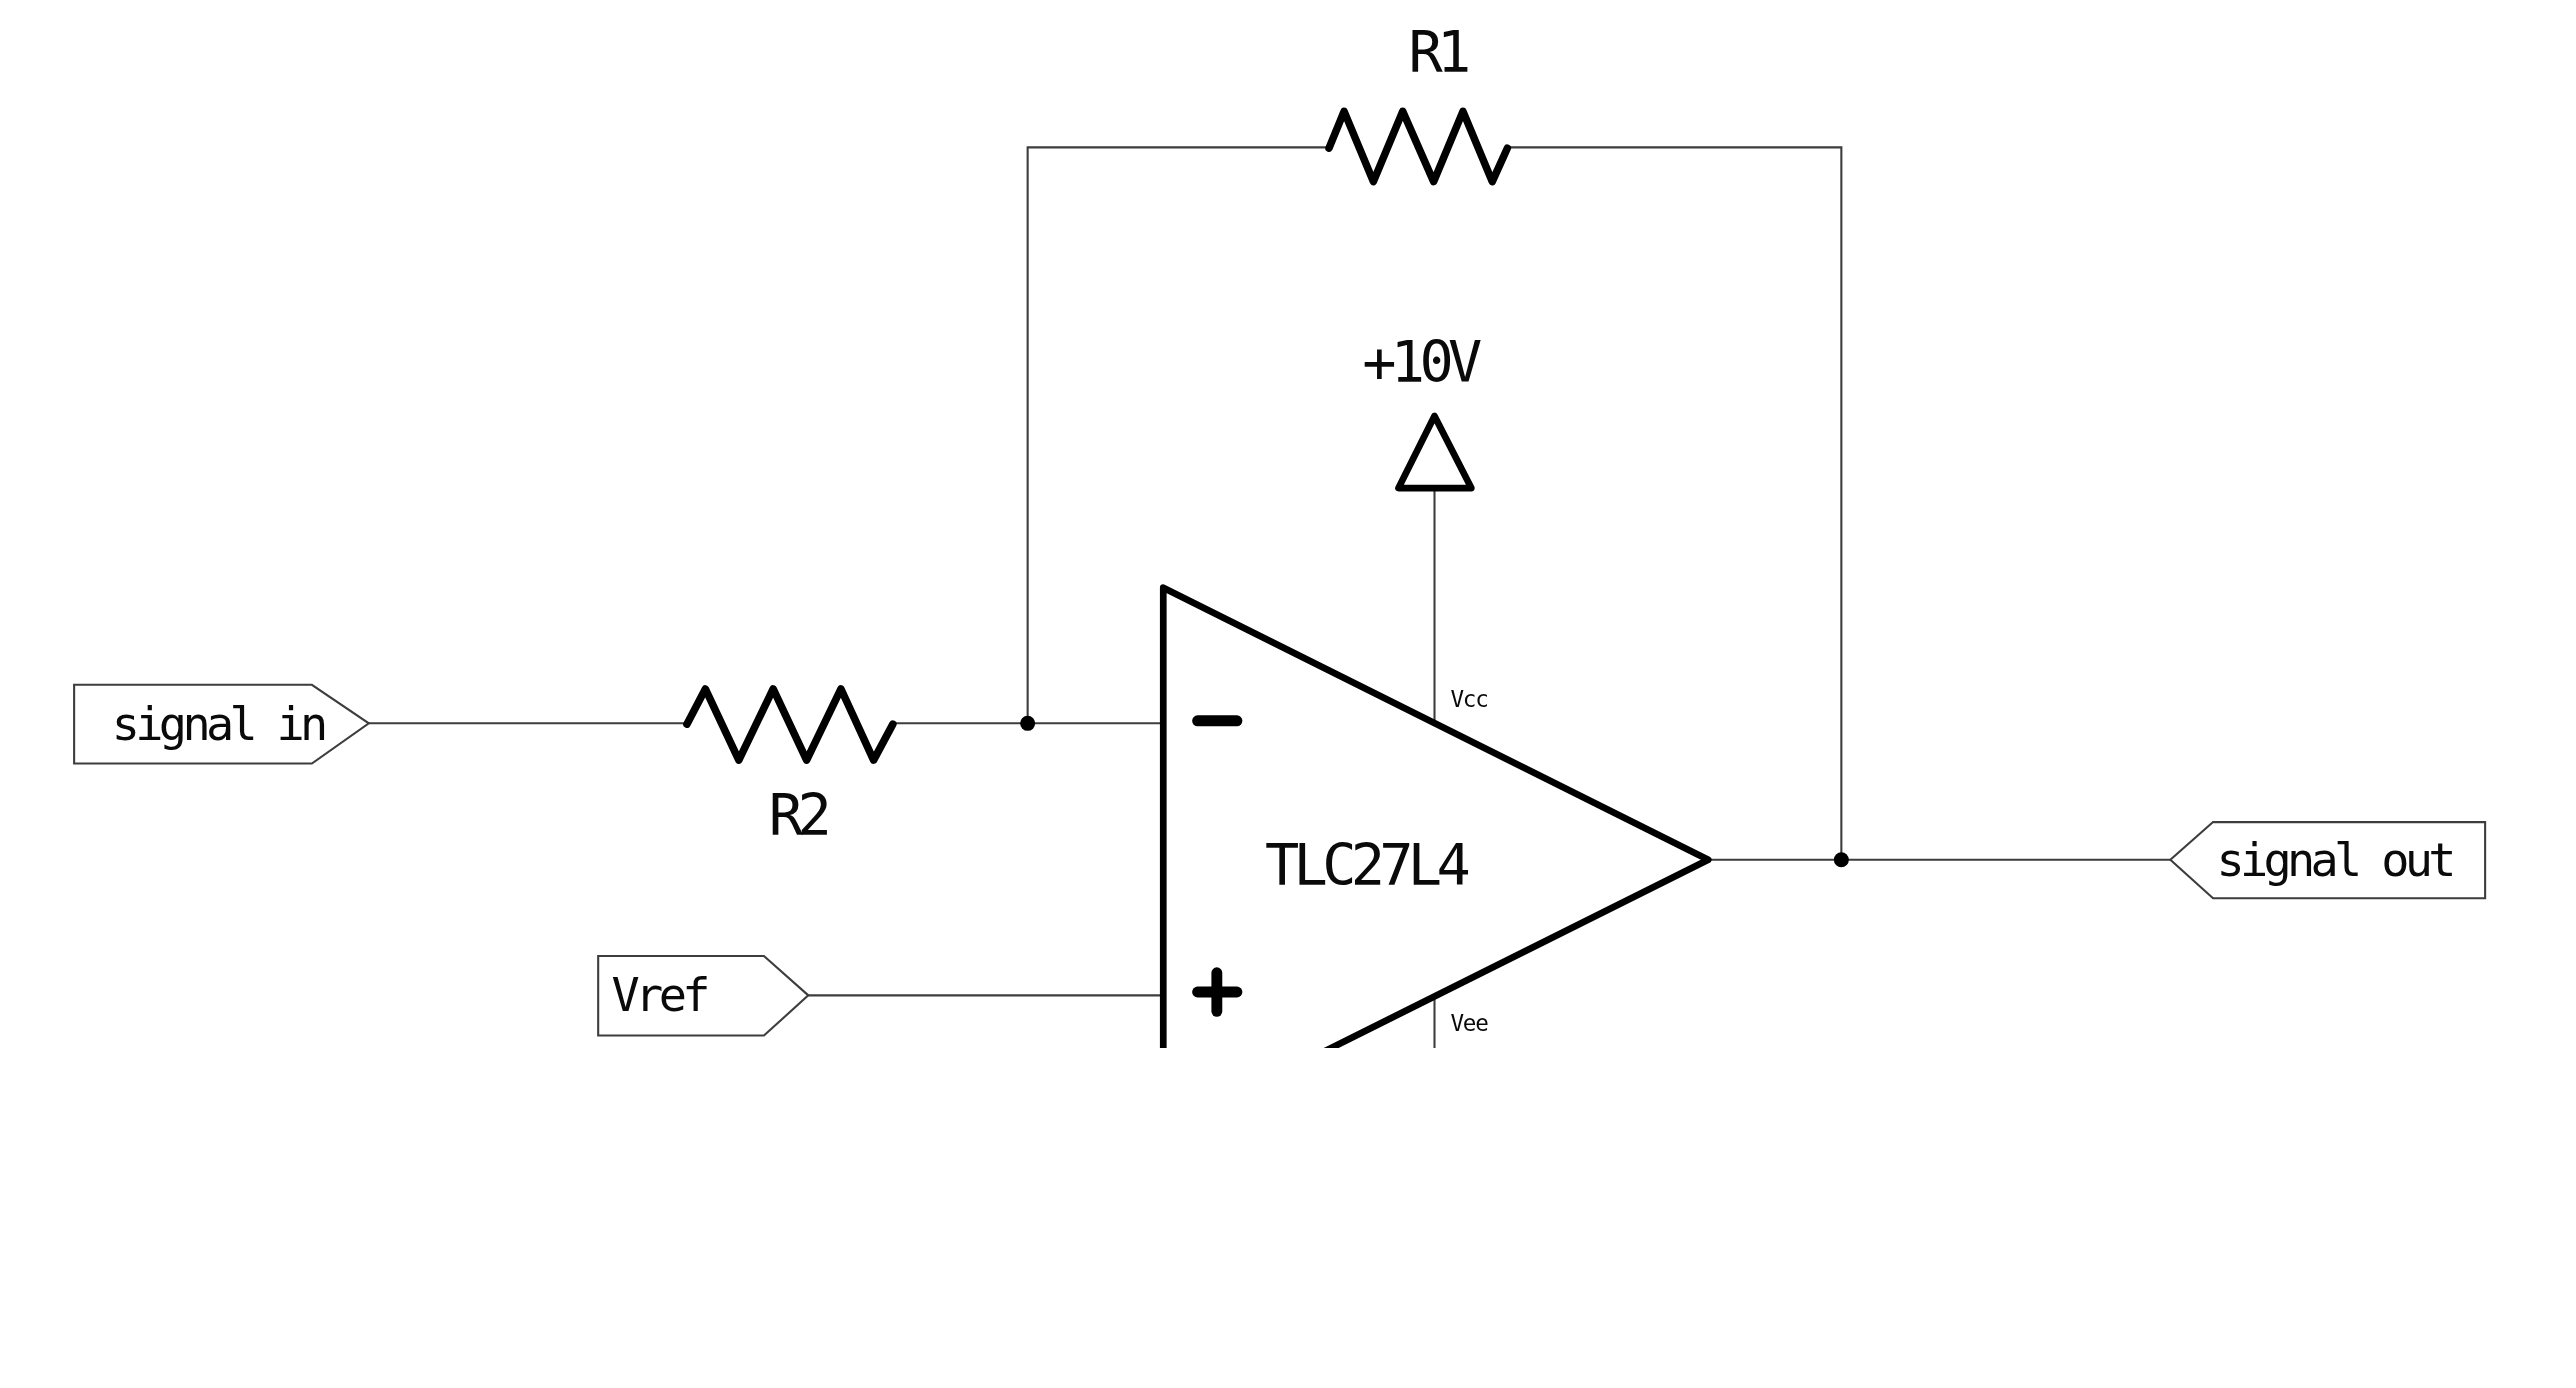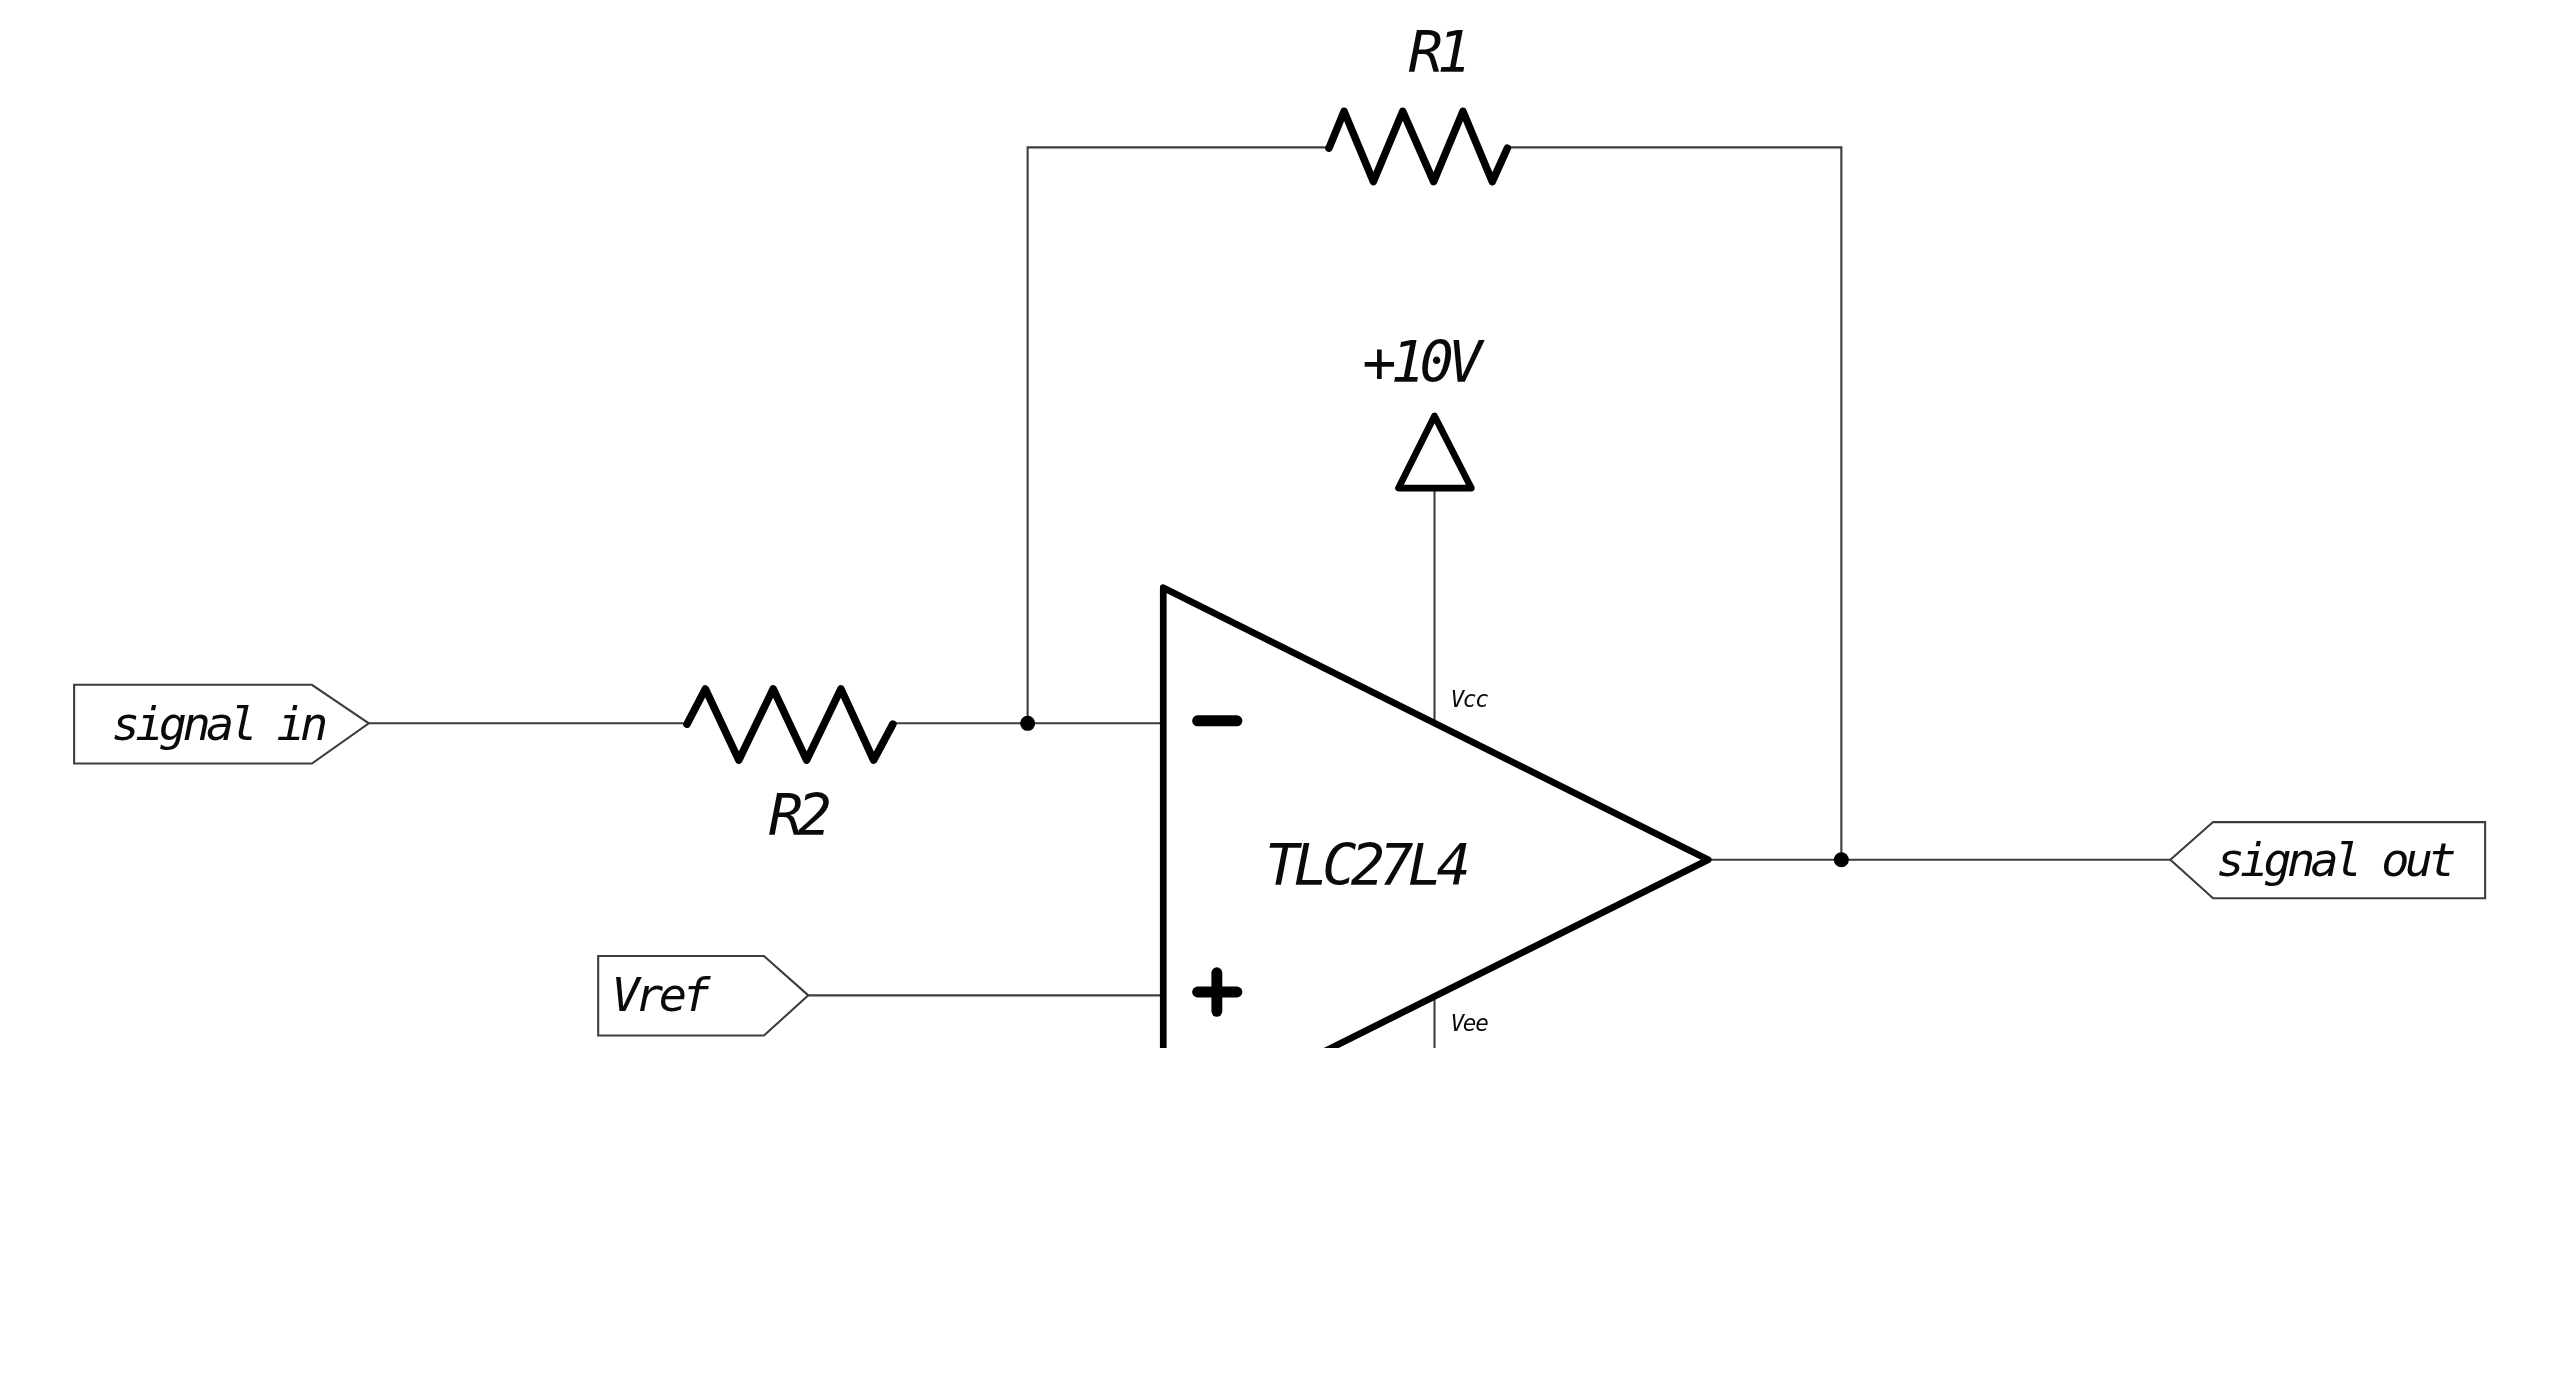--- a/index.html
+++ b/index.html
@@ -2,21 +2,21 @@
 <html style="font-size:13.4px"><head>
 <meta charset="utf-8">
 <style>
   :root{
     --wire:#3d3d3d;
     --component:#000000;
     --bg:#ffffff;
     --text:#0a0a0a;
   }
   html,body{margin:0;padding:0;background:var(--bg);}
-  .canvas{position:relative;width:2576px;height:1048px;background:var(--bg);overflow:hidden;font-style:italic;}
+  .canvas{position:relative;width:2576px;height:1048px;background:var(--bg);overflow:hidden;}
   svg{display:block;width:2576px;height:1388px;}
   text{
     font-family:"DejaVu Sans Mono", monospace;
     fill:var(--text);
   }
   .lbl-main{font-size:68px;letter-spacing:-0.10em;}
   .lbl-flag{font-size:56px;letter-spacing:-0.10em;}
   .lbl-pin{font-size:27px;letter-spacing:-0.05em;}
   .wire{stroke:var(--wire);stroke-width:2.5;fill:none;}
   .flagshape{stroke:var(--wire);stroke-width:2.5;fill:#ffffff;}

